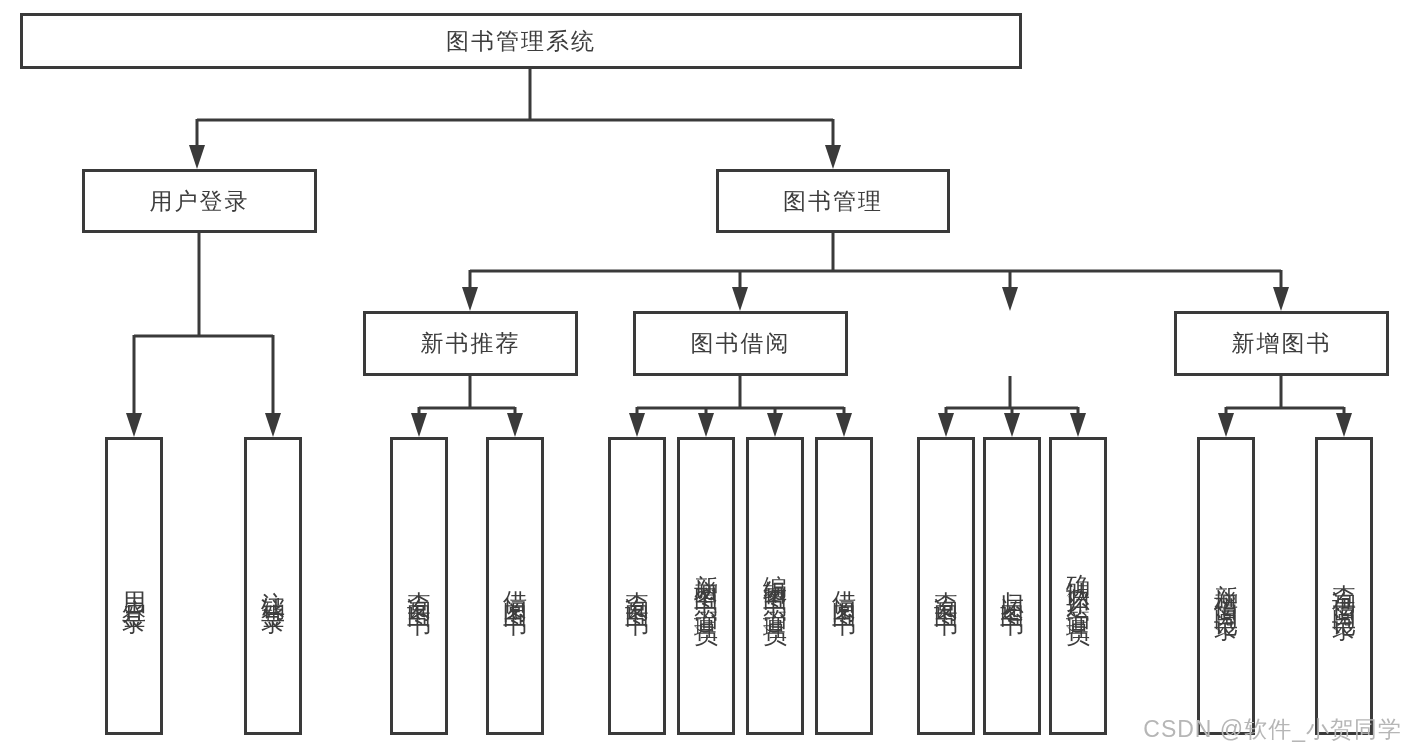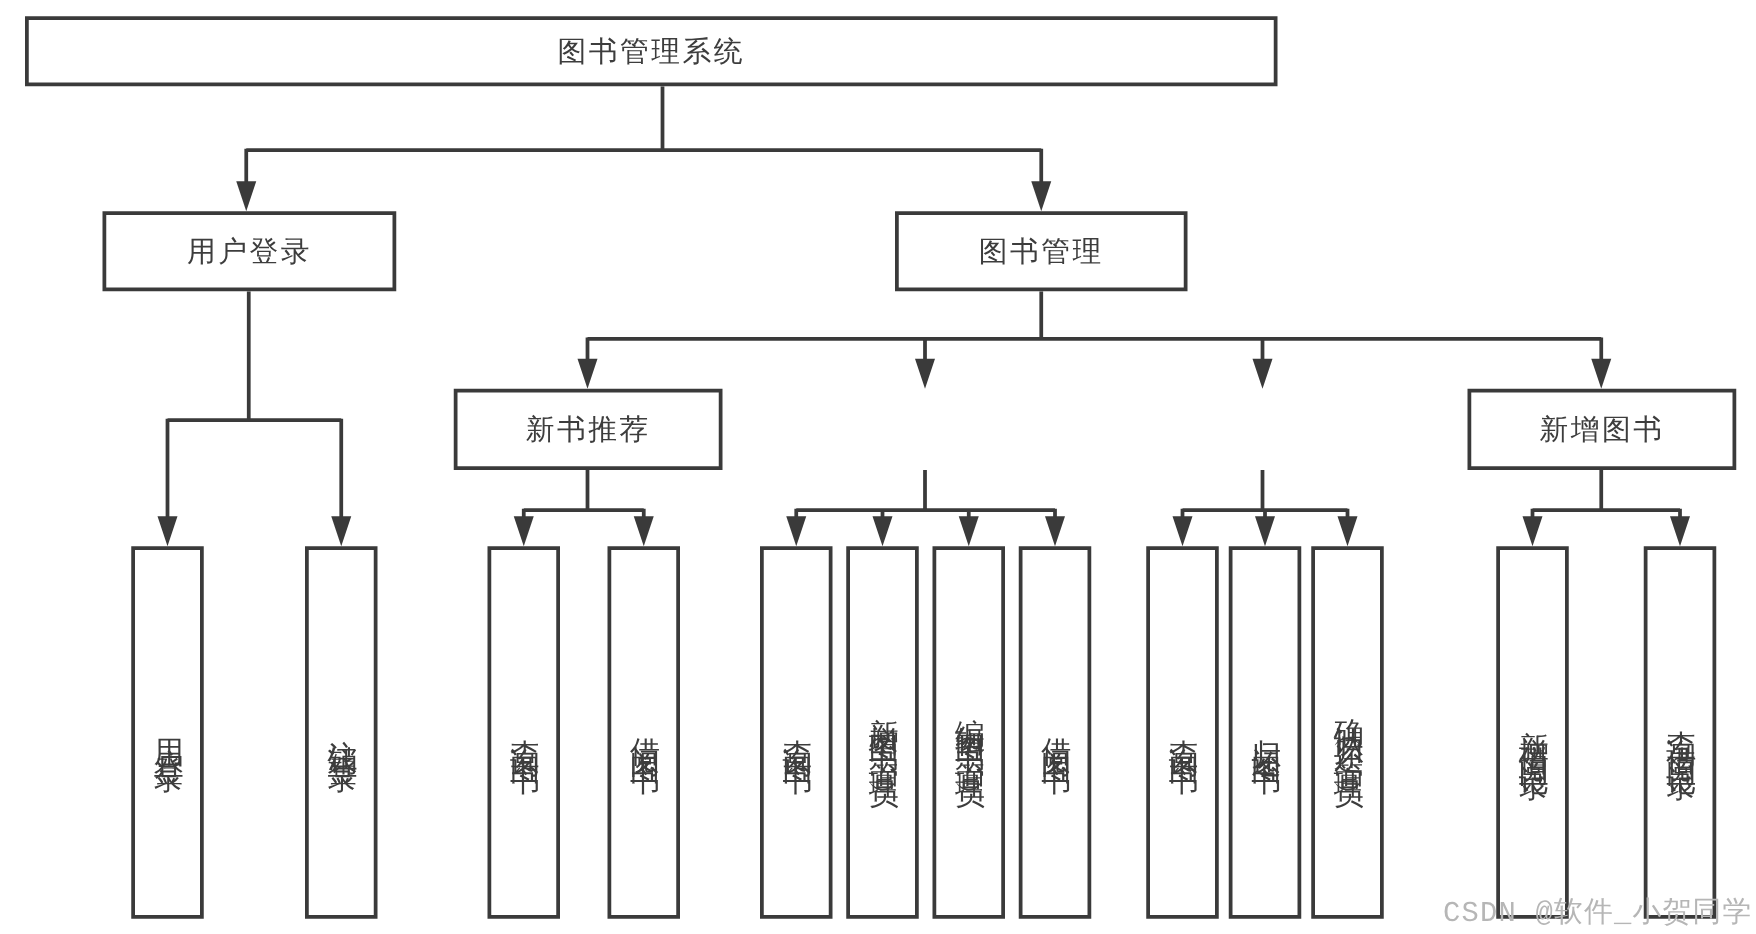--- a/index.html
+++ b/index.html
@@ -64,21 +64,20 @@
   }
   .watermark {
     position: absolute;
     top: 714px;
     right: 3px;
     font-size: 23px;
     letter-spacing: 1px;
     color: #b6b6b6;
     white-space: nowrap;
     z-index: 5;
-    font-family: Liberation Mono, monospace;
   }
 </style>
 </head>
 <body>
 
 <div class="canvas">
 
   <svg class="connectors" viewBox="0 0 1405 747" xmlns="http://www.w3.org/2000/svg">
 
     <g stroke="#3a3a3a" stroke-width="3" fill="none">
@@ -136,20 +135,23 @@
   <div class="box lvl2" style="left:82px; width:235px">
     <span class="hlabel">用户登录</span>
   </div>
   <div class="box group" style="left:363px">
     <span class="hlabel">新书推荐</span>
   </div>
 
   <div class="box lvl2" style="left:716px; width:234px">
     <span class="hlabel">图书管理</span>
   </div>
+  <div class="box group" style="left:633px">
+    <span class="hlabel">图书借阅</span>
+  </div>
   <div class="box group" style="left:1174px">
     <span class="hlabel">新增图书</span>
   </div>
 
   <div class="box leaf" style="left:105px">
     <span class="vlabel">用户登录</span>
   </div>
   <div class="box leaf" style="left:244px">
     <span class="vlabel">注销登录</span>
   </div>

